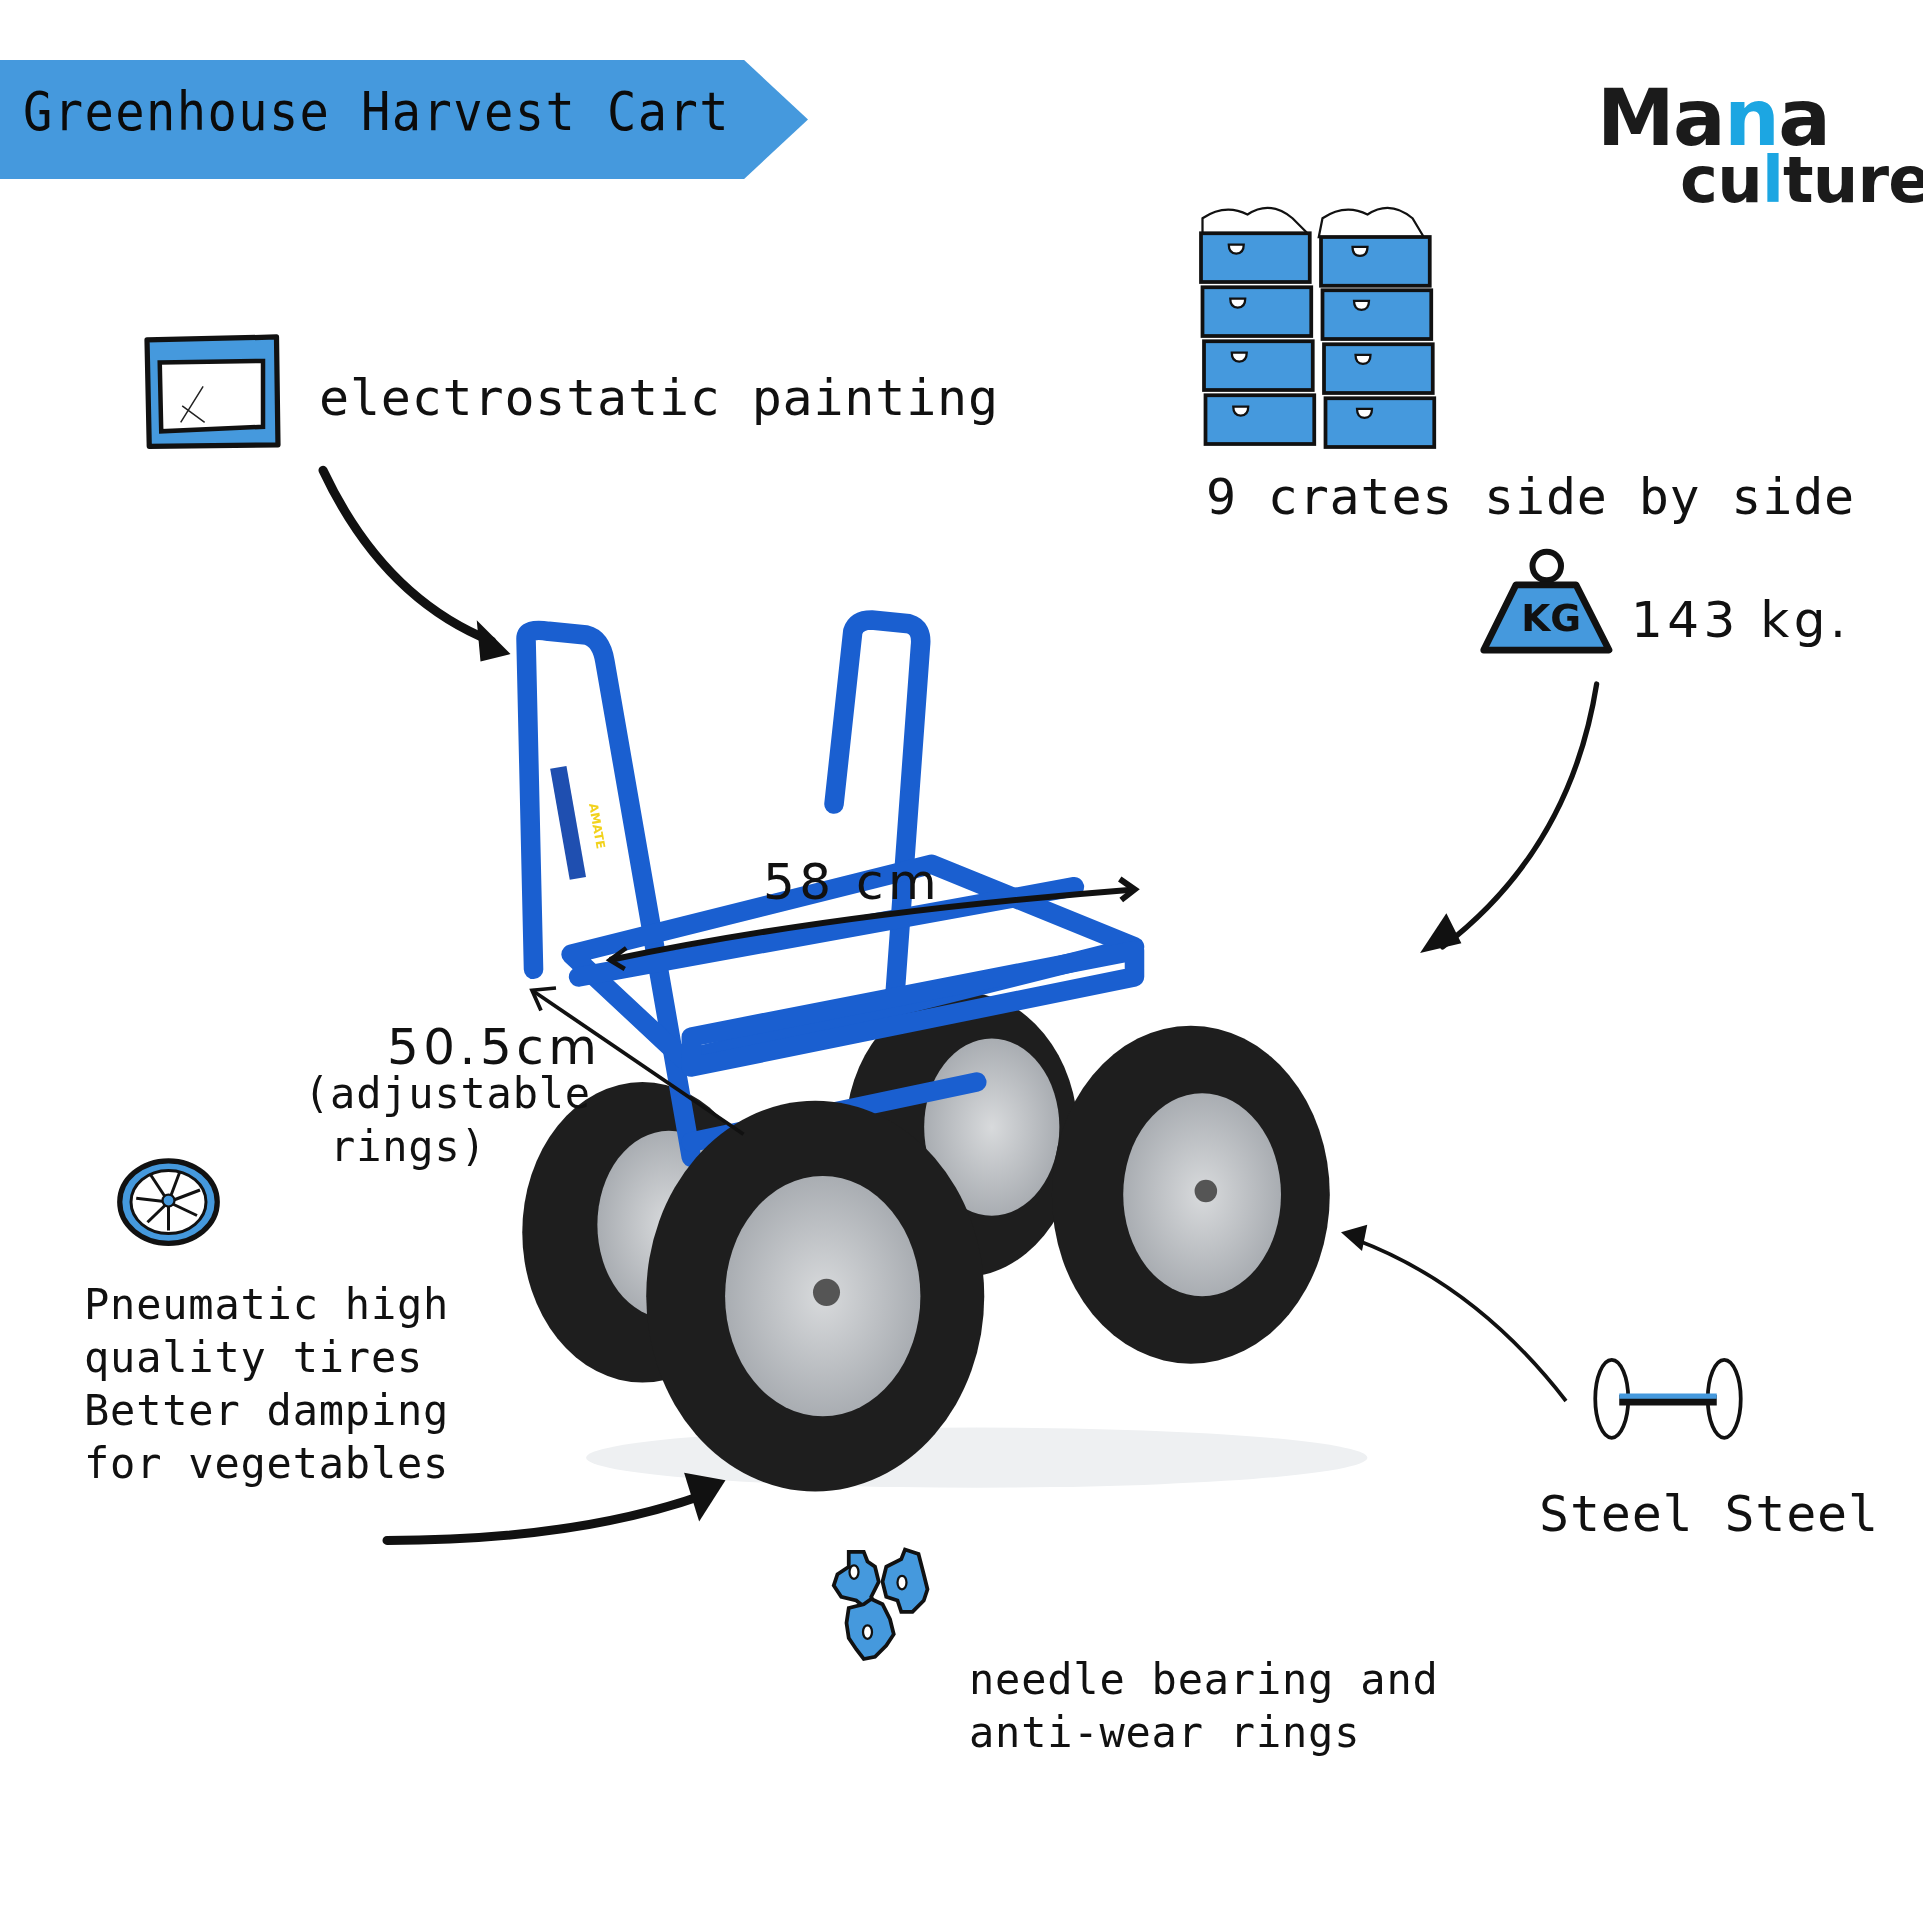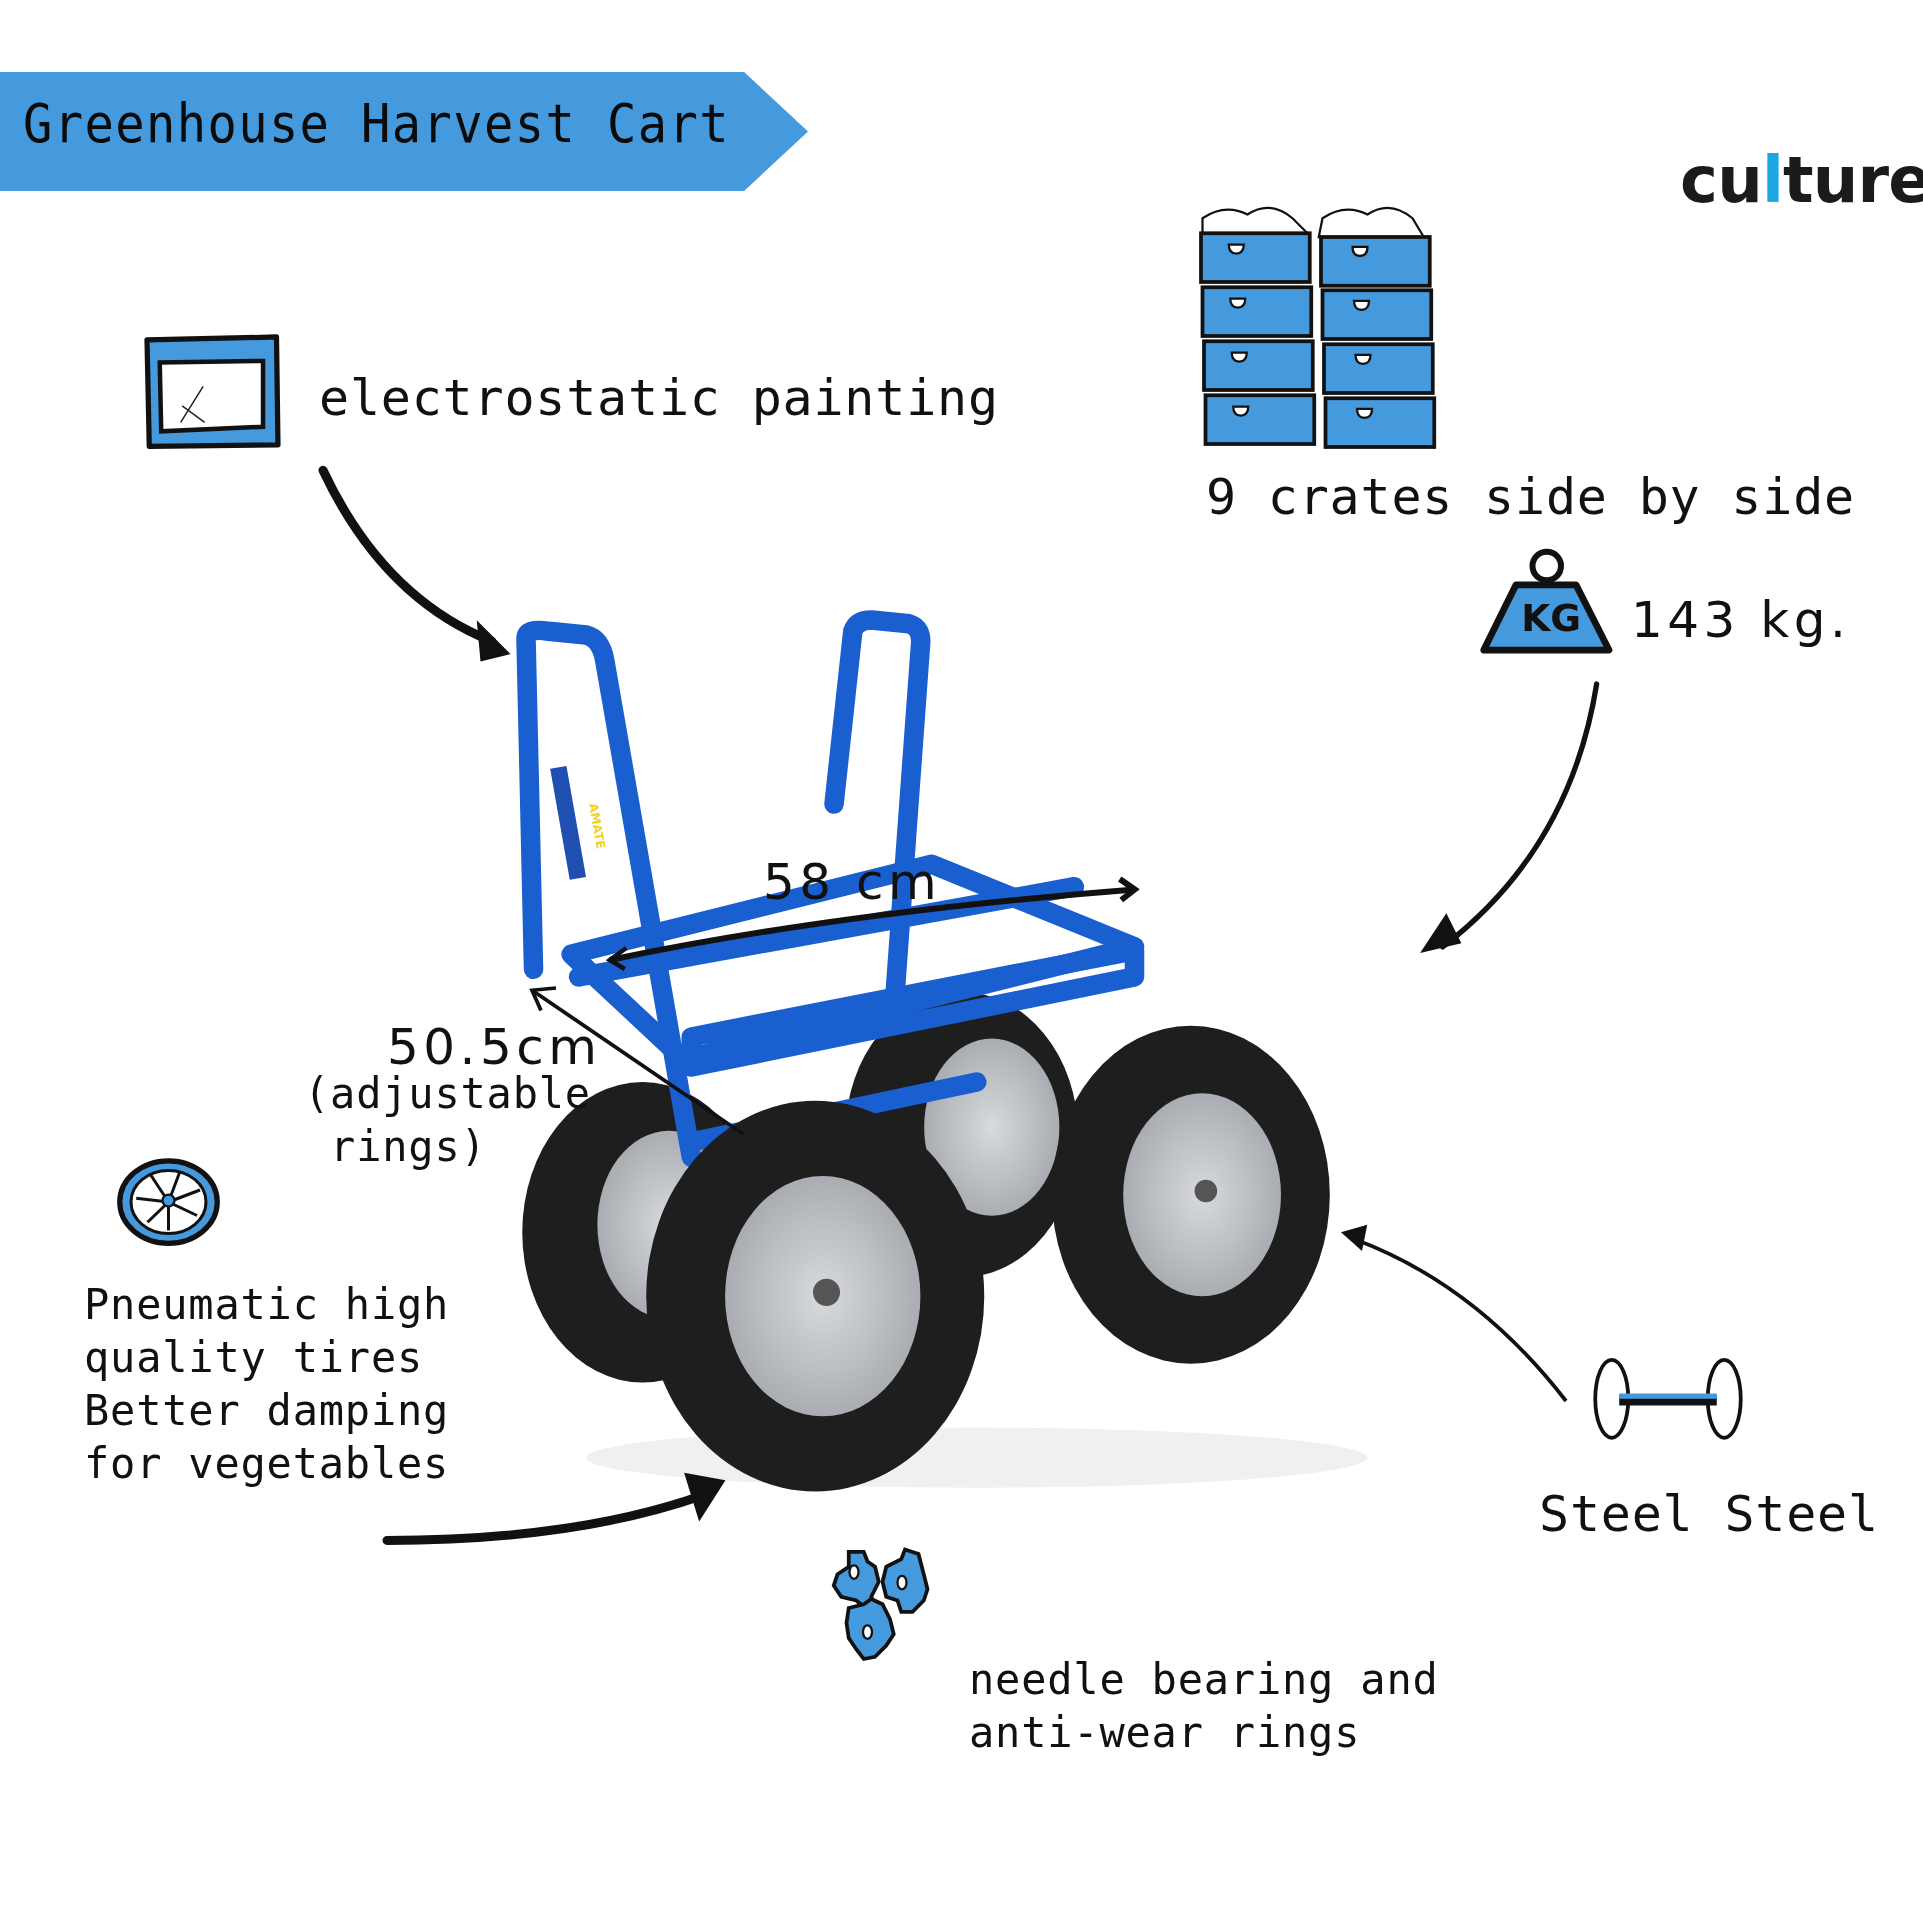--- a/index.html
+++ b/index.html
@@ -1,19 +1,19 @@
 <!DOCTYPE html>
 <html style="font-size:12px"><head>
 <meta charset="utf-8">
 <style>
   html, body { margin: 0; padding: 0; background: #ffffff; }
   body { width: 1924px; height: 1924px; position: relative; overflow: hidden;
          font-family: "DejaVu Sans Mono", "Liberation Mono", monospace; color: #111; }
   .abs { position: absolute; }
-  .banner { left: 0; top: 72px; width: 808px; height: 119px; }
+  .banner { left: 0; top: 60px; width: 808px; height: 119px; }
   .banner svg { position: absolute; left: 0; top: 0; }
   .banner-title { position: absolute; left: 22.5px; top: 21px; font-size: 53px; color: #0b0b0b;
                   letter-spacing: 1.5px; white-space: nowrap; transform: scaleX(0.92); transform-origin: left; }
   .logo { left: 1597px; top: 79px; width: 301px; height: 128px; font-family: "DejaVu Sans", sans-serif; font-weight: bold; color: #1b1b1b; }
   .logo .l1 { position: absolute; left: 0; top: 0; font-size: 78px; letter-spacing: -1.5px; line-height: 1; }
   .logo .l2 { position: absolute; left: 83px; top: 69px; font-size: 64px; letter-spacing: -0.8px; line-height: 1; }
   .logo .hl { color: #1ca6e2; }
   .label { font-size: 50px; white-space: nowrap; line-height: 1; letter-spacing: 0.8px; }
   .label-lines { font-size: 42px; line-height: 53px; white-space: pre; letter-spacing: 0.8px; }
   .sans { font-family: "DejaVu Sans", sans-serif; letter-spacing: 4.5px; }
@@ -23,20 +23,21 @@
 <body>
 
 <div class="abs banner">
   <svg width="808" height="119" viewBox="0 0 1075 158">
     <polygon points="0,0 990,0 1075,79 990,158 0,158" fill="#4599dd"></polygon>
   </svg>
   <div class="banner-title">Greenhouse Harvest Cart</div>
 </div>
 
 <div class="abs logo">
+  <div class="l1"><span>Ma</span><span class="hl">n</span><span>a</span></div>
   <div class="l2"><span>cu</span><span class="hl">l</span><span>ture</span></div>
 </div>
 
 <svg class="abs" style="left:143px;top:334px" width="139" height="116" viewBox="0 0 185 155">
   <path d="M5,8 L178,4 L180,148 L8,150 Z" fill="#4599dd" stroke="#111" stroke-width="7" stroke-linejoin="round"></path>
   <path d="M22,38 L160,36 L160,124 L24,130 Z" fill="#fff" stroke="#111" stroke-width="6"></path>
   <path d="M50,118 L80,70 M52,96 L82,118" stroke="#222" stroke-width="2" fill="none"></path>
 </svg>
 <div class="abs label" style="left:319px;top:373px">electrostatic painting</div>
 

